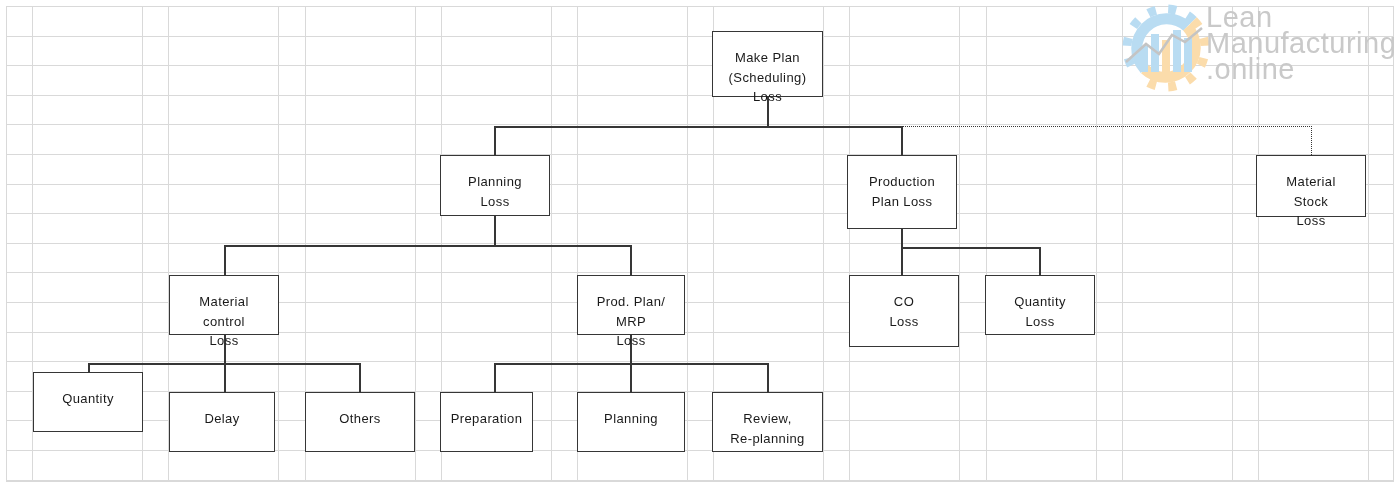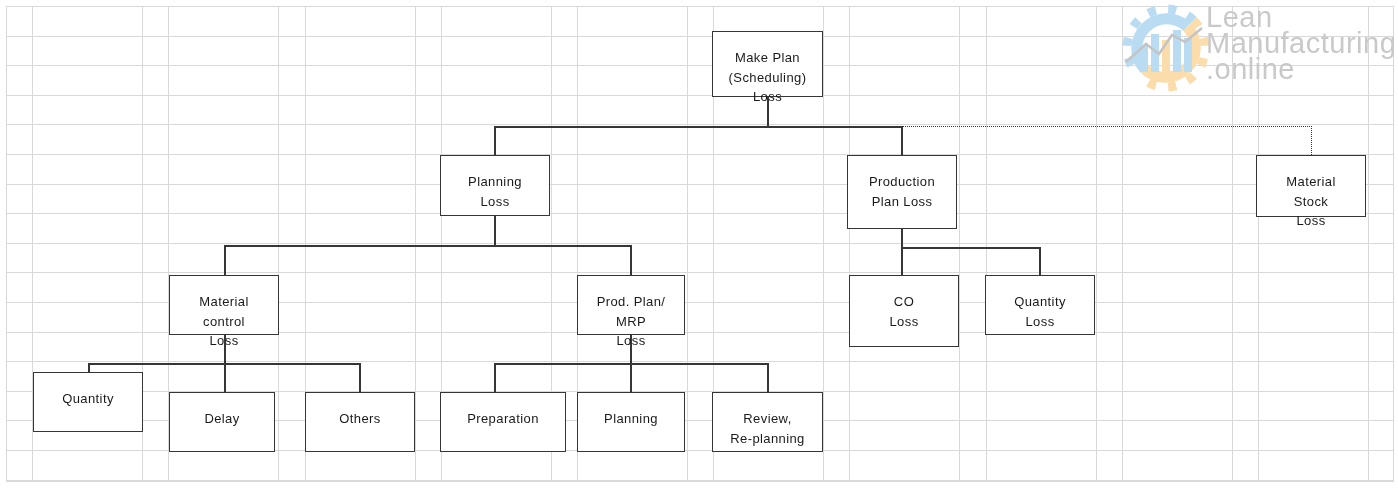--- a/index.html
+++ b/index.html
@@ -130,20 +130,20 @@
 
   <div class="node" style="left:985px;top:275px;width:110px;height:60px">Quantity
 Loss</div>
 
   <div class="node" style="left:33px;top:372px;width:110px;height:60px">Quantity</div>
 
   <div class="node" style="left:169px;top:392px;width:106px;height:60px">Delay</div>
 
   <div class="node" style="left:305px;top:392px;width:110px;height:60px">Others</div>
 
-  <div class="node" style="left:440px;top:392px;width:126px;height:60px">Preparation</div>
+  <div class="node" style="left:440px;top:392px;width:93px;height:60px">Preparation</div>
 
   <div class="node" style="left:577px;top:392px;width:108px;height:60px">Planning</div>
 
   <div class="node" style="left:712px;top:392px;width:111px;height:60px">Review,
 Re-planning</div>
 
 </div>
 
 </body></html>

